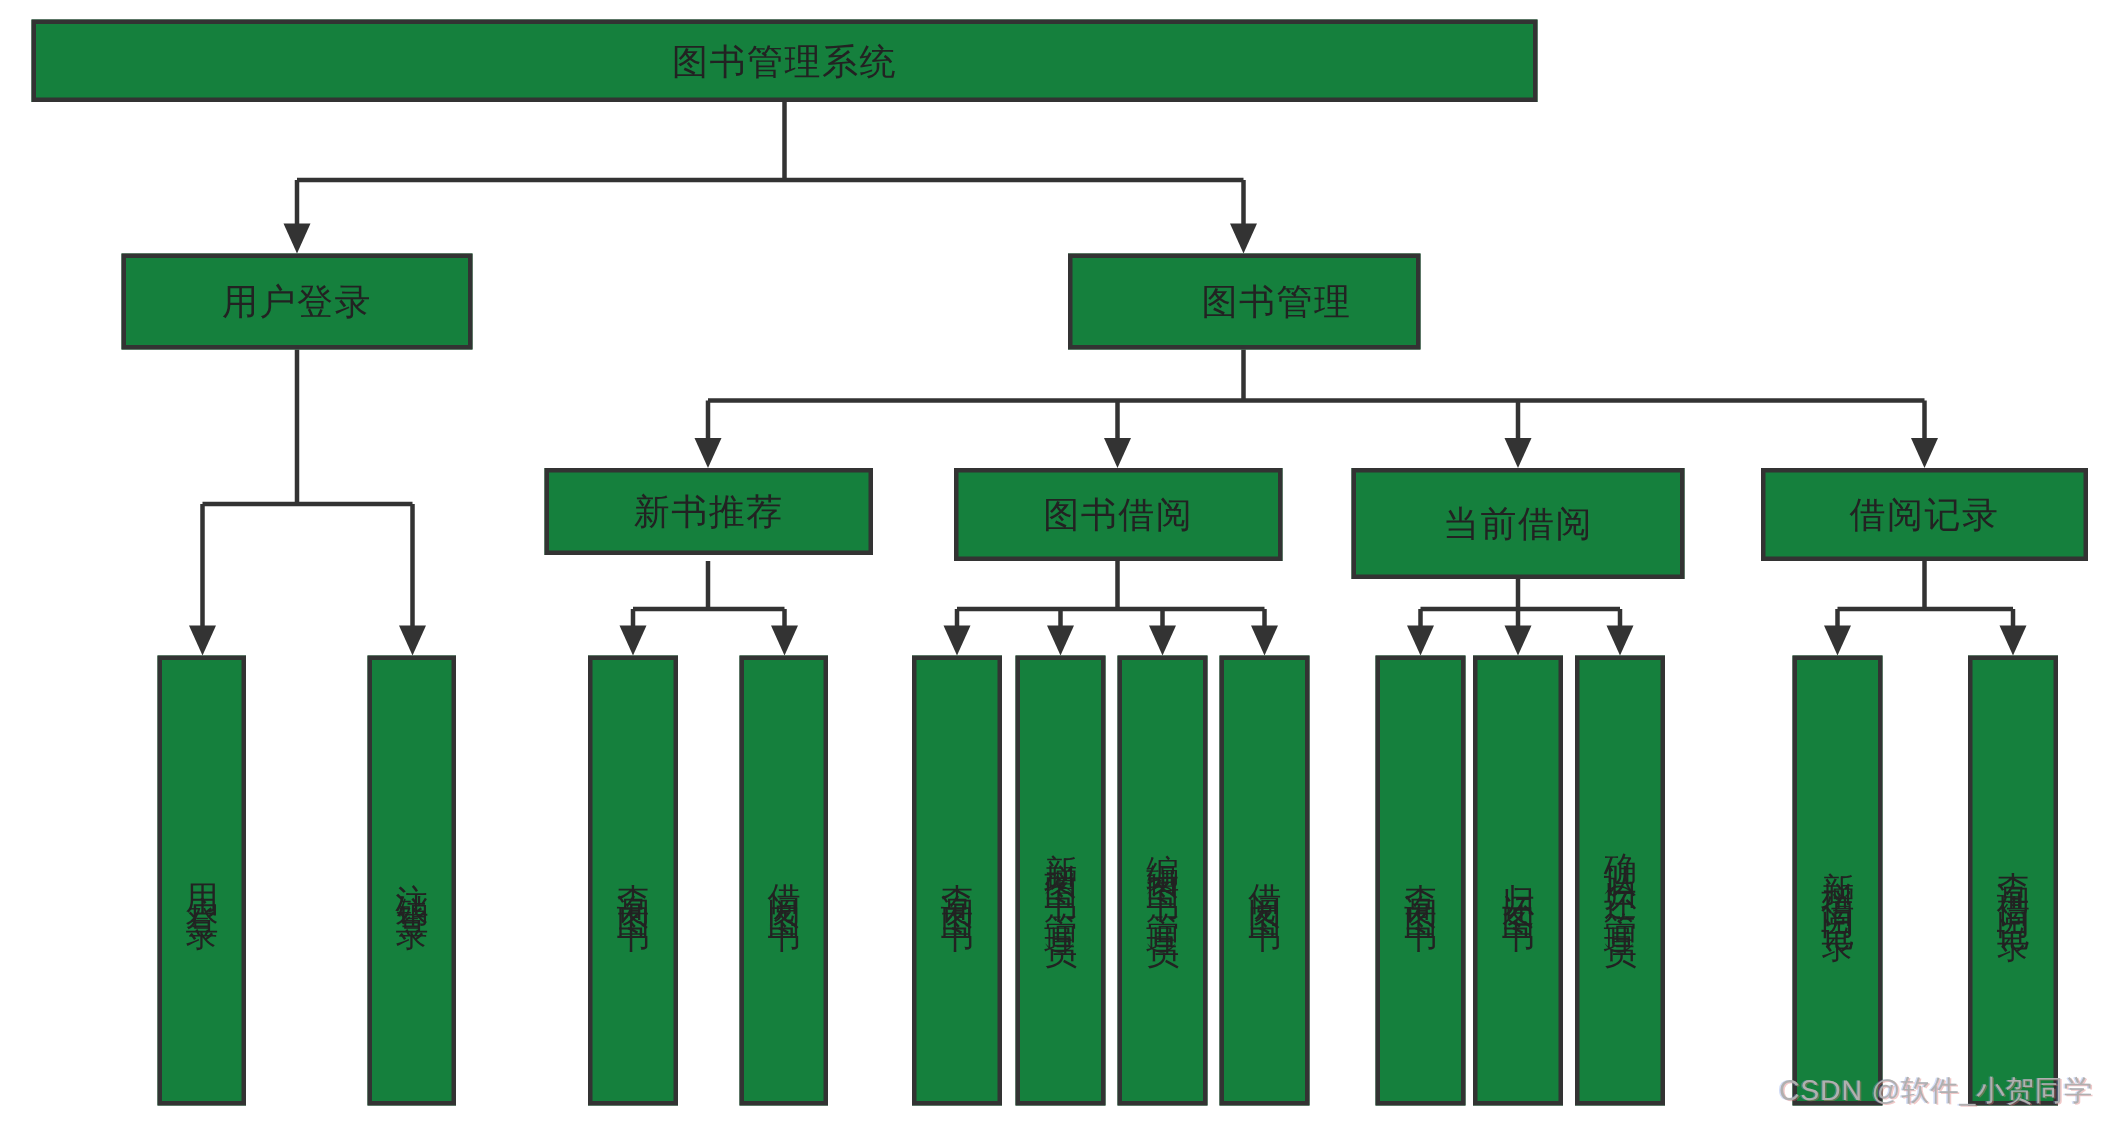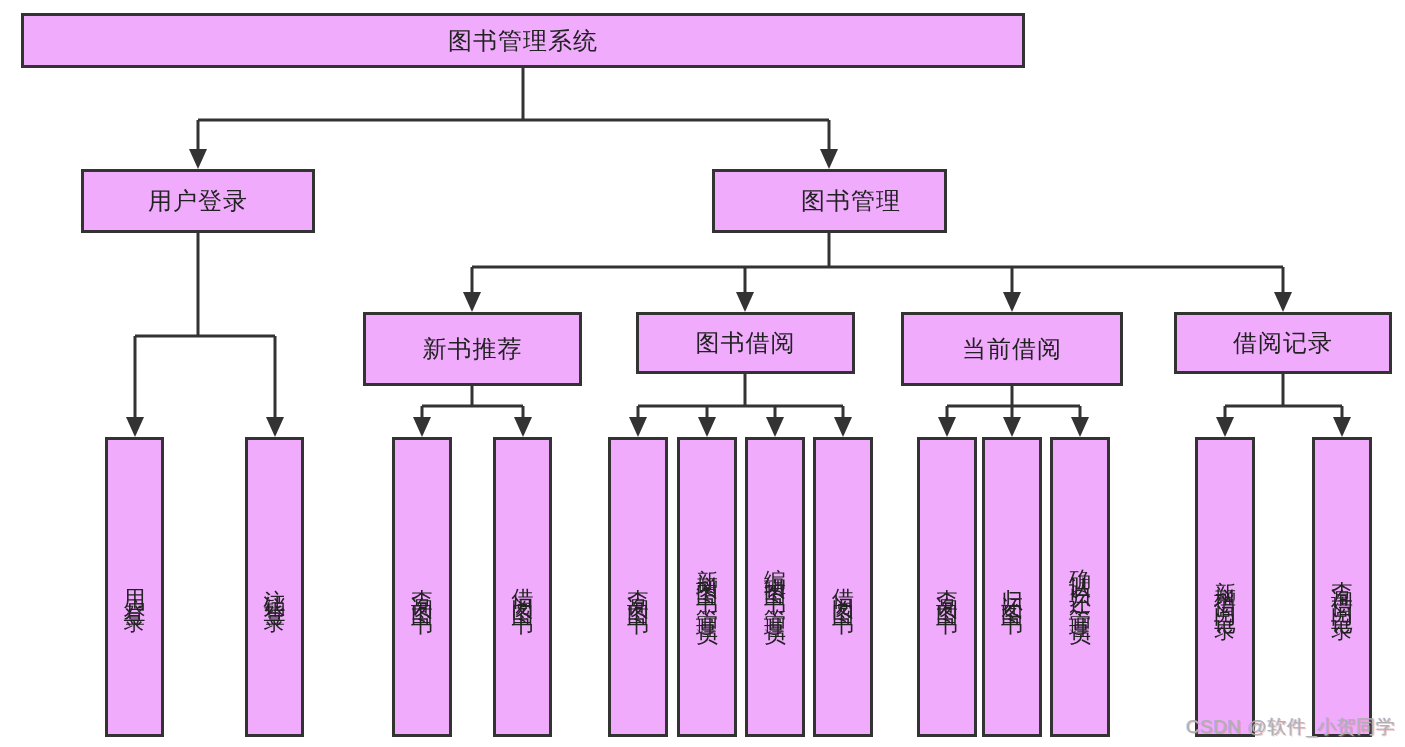--- a/index.html
+++ b/index.html
@@ -4,21 +4,21 @@
 <style>
   html,body{margin:0;padding:0;background:#ffffff;}
   #canvas{
     position:relative;width:1405px;height:747px;background:#ffffff;
     font-family:"Liberation Sans","DejaVu Sans",sans-serif;overflow:hidden;
   }
   #wires{position:absolute;left:0;top:0;width:1405px;height:747px;}
   #wires line{stroke:#333333;stroke-width:3;}
   #wires polygon{fill:#333333;}
   .box{
-    position:absolute;box-sizing:border-box;border:3px solid #333333;background:#f0abfc;
+    position:absolute;box-sizing:border-box;border:3px solid #333333;background:#15803d;
     display:flex;align-items:center;justify-content:center;color:#222222;text-align:right;
   }
   .hbox .label{font-size:24px;letter-spacing:1px;white-space:nowrap;}
   .vbox .label{
     writing-mode:vertical-rl;text-orientation:mixed;
     font-size:22px;letter-spacing:8px;line-height:1.1;white-space:nowrap;
   }
   #watermark{
     position:absolute;left:1186px;top:714px;font-size:19px;color:#b0b0b0;
     letter-spacing:0.5px;white-space:nowrap;
@@ -97,21 +97,21 @@
     <span class="label">图书管理系统</span>
   </div>
 
   <div class="box hbox" style="left:81px;top:169px;width:234px;height:64px;">
     <span class="label">用户登录</span>
   </div>
   <div class="box hbox" style="left:712px;top:169px;width:235px;height:64px;padding-left:43px;">
     <span class="label">图书管理</span>
   </div>
 
-  <div class="box hbox" style="left:363px;top:312px;width:219px;height:74px;">
+  <div class="box hbox" style="left:363px;top:312px;width:219px;height:58px;">
     <span class="label">新书推荐</span>
   </div>
   <div class="box hbox" style="left:636px;top:312px;width:219px;height:62px;">
     <span class="label">图书借阅</span>
   </div>
   <div class="box hbox" style="left:901px;top:312px;width:222px;height:74px;">
     <span class="label">当前借阅</span>
   </div>
   <div class="box hbox" style="left:1174px;top:312px;width:218px;height:62px;">
     <span class="label">借阅记录</span>

